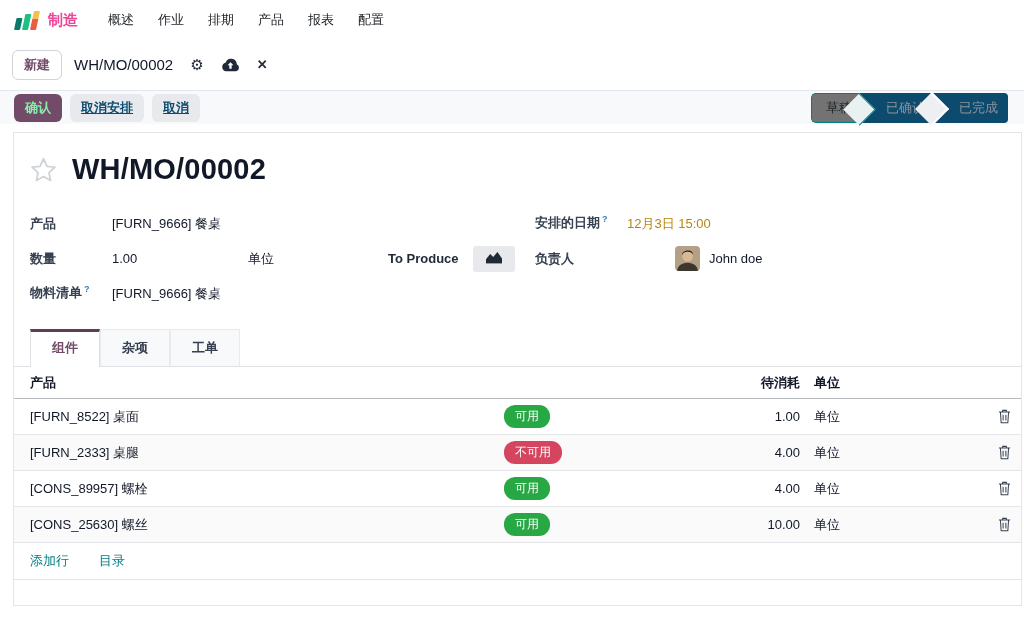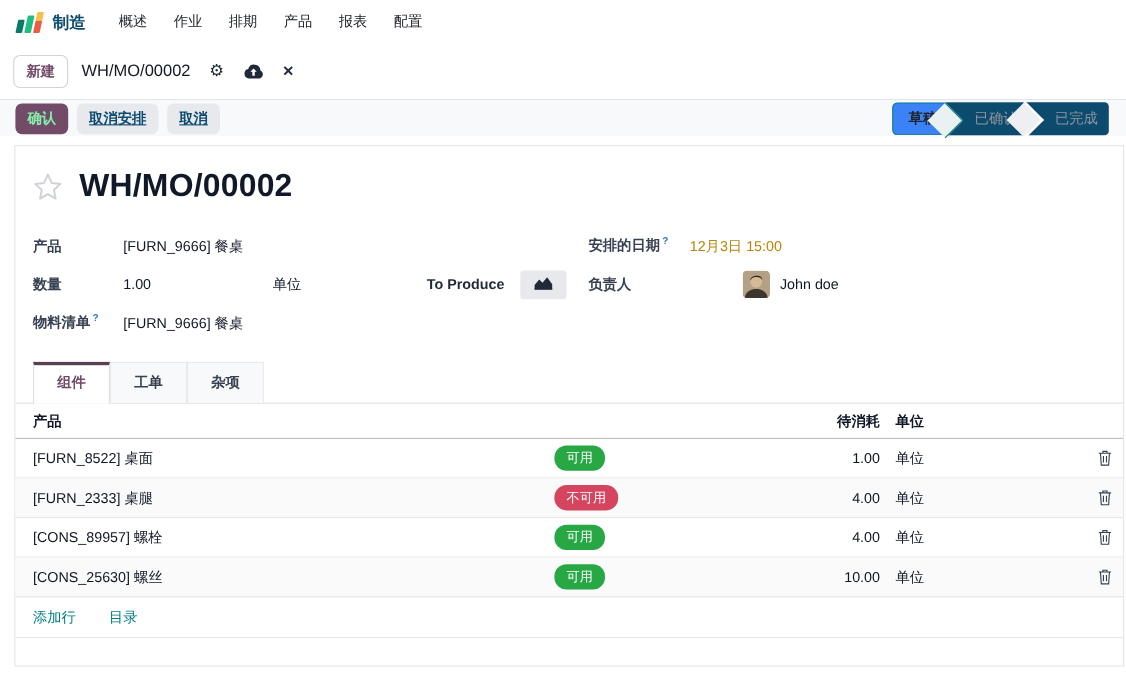--- a/index.html
+++ b/index.html
@@ -9,21 +9,21 @@
     background:#fff; color:#111827;
     font-family:"Liberation Sans", sans-serif; font-size:13px;
   }
   
   .topnav { display:flex; align-items:center; height:40px; padding:0 12px; background:#fff; }
   .logo { display:flex; align-items:flex-end; gap:2px; transform:skewX(-12deg); margin:0 10px 0 4px; }
   .logo i { display:block; width:6px; border-radius:1px; }
   .logo .b1 { height:12px; background:#0a7a68; }
   .logo .b2 { height:16px; background:#1fbf83; }
   .logo .b3 { height:19px; background:linear-gradient(180deg,#f4c04b 0 42%,#e95d45 42% 100%); }
-  .appname { font-size:15px; font-weight:700; color:#0c4a6e; margin-right:18px; }
+  .appname { font-size:15px; font-weight:700; color:#ec4899; margin-right:18px; }
   .menu-item { padding:6px 12px; color:#212529; font-weight:500; cursor:pointer; }
   
   .crumbbar { display:flex; align-items:center; justify-content:space-between; height:50px; padding:0 12px; }
   .crumb-left { display:flex; align-items:center; gap:12px; }
   .btn-new { background:#fff; border:1px solid #cfd4da; border-radius:6px; padding:5px 11px;
              color:#714B67; font-weight:600; font-size:13px; cursor:pointer; }
   .crumb-col { display:flex; flex-direction:column; line-height:1.25; }
   .crumb-parent { font-size:12px; color:#017E84; cursor:pointer; }
   .crumb-current-row { display:flex; align-items:center; gap:17px; }
   .crumb-current { font-size:15px; color:#111827; }
@@ -45,22 +45,22 @@
   .step { position:relative; display:flex; align-items:center; font-size:13px; white-space:nowrap; cursor:pointer; }
   .step::after { content:""; position:absolute; top:4px; right:-11px; width:22px; height:22px;
                  transform:rotate(45deg); }
   .step:nth-child(1){ z-index:3; padding:0 8px 0 14px; }
   .step:nth-child(2){ z-index:2; padding:0 8px 0 26px; }
   .step:nth-child(3){ z-index:1; padding:0 10px 0 26px; }
   .step { background:#0c4a6e; color:#8d949c; }
   .step::after { background:#edeff2; border-top:2px solid #fff; border-right:2px solid #fff; }
   .step:last-child { border-radius:0 4px 4px 0; }
   .step:last-child::after { display:none; }
-  .step.step-active { background:#3b82f6; border:1px solid #017e84; border-right:0;
-                      border-radius:5px 0 0 5px; color:#212529; font-weight:700; }
+  .step.step-active { background:#737373; border:1px solid #017e84; border-right:0;
+                      border-radius:5px 0 0 5px; color:#212529; font-weight:400; }
   .step.step-active::after { background:#e9f2f0; border-top:1px solid #017e84; border-right:1px solid #017e84; }
   
   .sheet { margin:8px 2px 0 13px; background:#fff; border:1px solid #e3e5e8; min-height:474px; }
   .title-row { display:flex; align-items:center; gap:15px; padding:20px 16px 6px; }
   .star-icon { cursor:pointer; display:inline-flex; }
   .sheet h1 { margin:0; font-size:29px; font-weight:600; color:#111827; letter-spacing:.2px; }
   .fields { display:grid; grid-template-columns:505px 1fr; padding:14px 16px 0; row-gap:0; }
   .fcol { display:flex; flex-direction:column; }
   .frow { display:flex; align-items:center; height:35px; }
   .flabel { width:82px; font-weight:600; color:#374151; flex:none; }
@@ -203,22 +203,22 @@
               </svg>
           </span>
           <span>John doe</span>
         </span>
       </div>
     </div>
   </div>
 
   <div class="tabs">
     <div class="tab tab-active">组件</div>
+    <div class="tab">杂项</div>
     <div class="tab">工单</div>
-    <div class="tab">杂项</div>
   </div>
 
   <div>
     <div class="trow thead">
       <span class="col-product">产品</span>
       <span class="col-badge"></span>
       <span class="col-qty">待消耗</span>
       <span class="col-uom">单位</span>
       <span class="col-spacer"></span>
       <span class="col-trash"></span>

